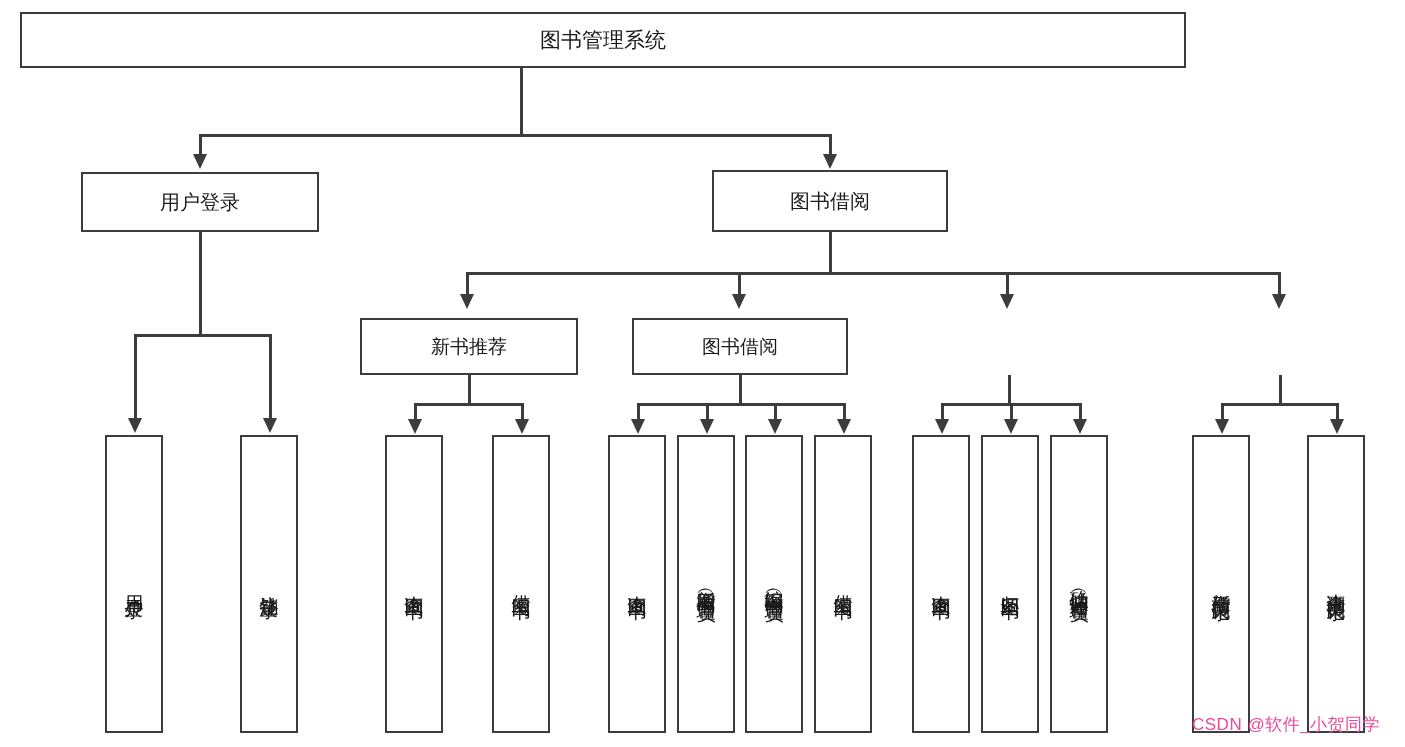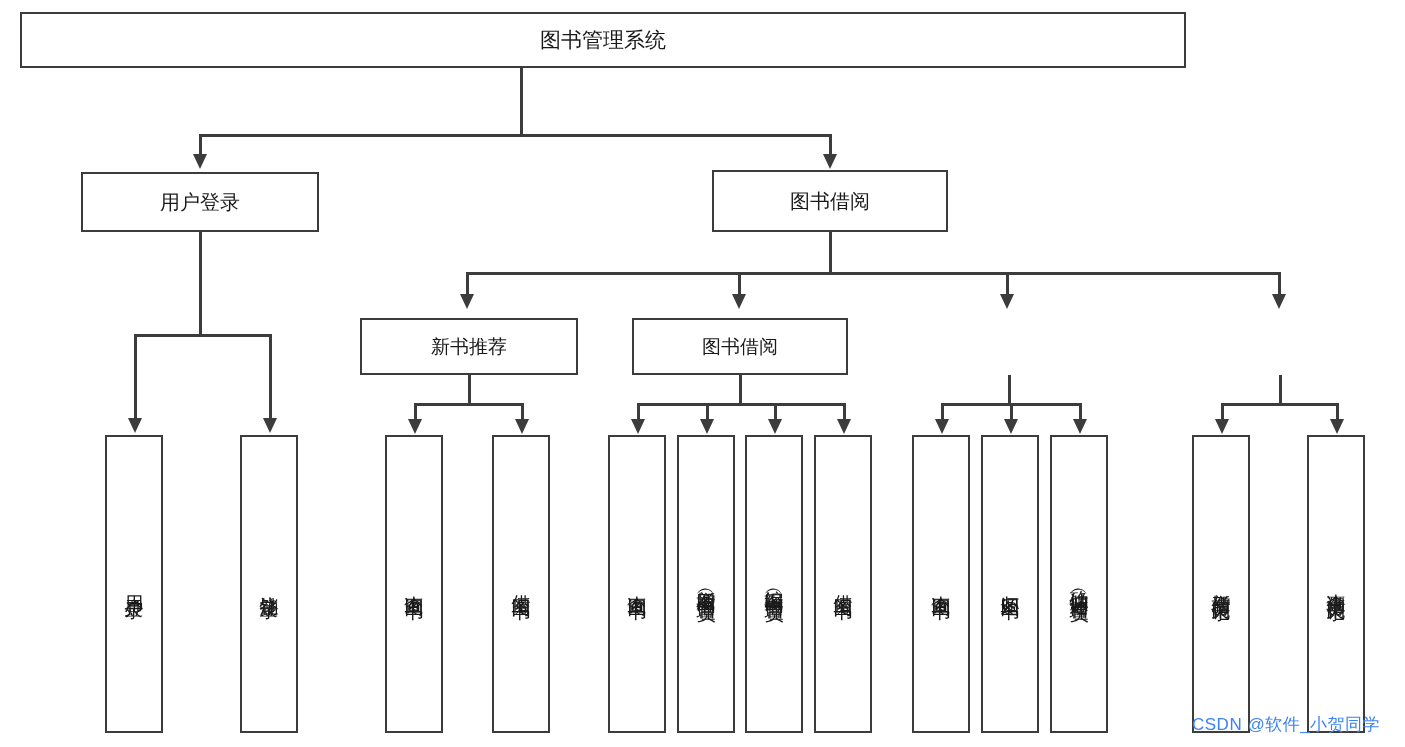--- a/index.html
+++ b/index.html
@@ -66,21 +66,21 @@
     position: absolute;
     width: 0;
     height: 0;
     border-left: 7px solid transparent;
     border-right: 7px solid transparent;
     border-top: 15px solid #3c3c3c;
   }
   .watermark {
     position: absolute;
     font-size: 17px;
-    color: #3b82f6;
+    color: #ec4899;
     white-space: nowrap;
     letter-spacing: 0.5px;
   }
 </style>
 </head>
 <body>
 
 <div id="canvas">
 
   <div class="node root" style="left:20px; top:12px; width:1166px; height:56px;">

